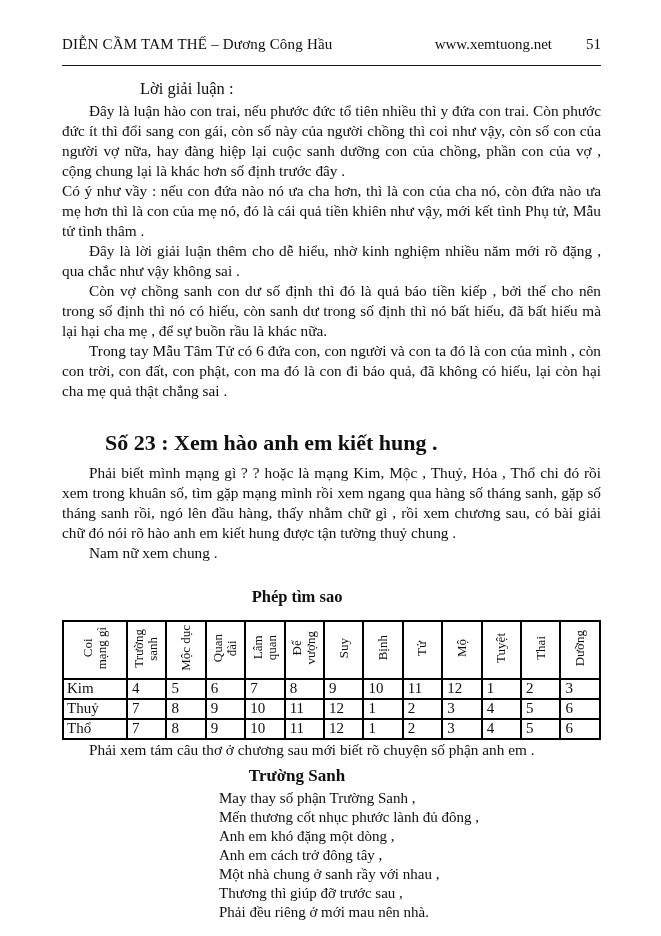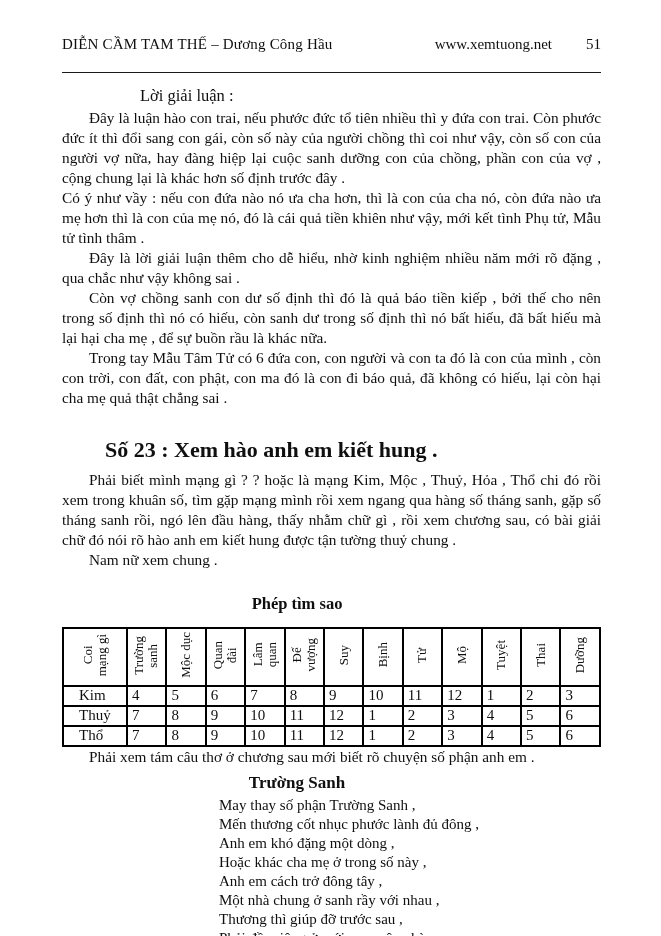--- a/index.html
+++ b/index.html
@@ -10,21 +10,21 @@
     color: #0f0f0f;
     font-family: "Liberation Serif", "DejaVu Serif", serif;
     overflow: hidden;
   }
   .page { width: 661px; height: 936px; padding: 36px 60px 0 62px; }
 
   
   .pg-header {
     display: flex; align-items: baseline;
     font-size: 15px;
-    padding-bottom: 19px;
+    padding-bottom: 12px;
     border-bottom: 1.5px solid #1a1a1a;
   }
   .pg-header .book-title { flex: 1 1 auto; letter-spacing: .2px; }
   .pg-header .website { margin-right: 34px; }
   .pg-header .page-num { }
 
   
   .sec1-heading { font-weight: normal; font-size: 16.5px; margin: 13px 0 2px 78px; }
   p.body {
     margin: 0; font-size: 15.3px; line-height: 20px;
@@ -47,21 +47,21 @@
   table.sao thead th { height: 58px; vertical-align: middle; text-align: center; padding: 3px 0; font-weight: normal; }
   table.sao th.col-first { width: 64px; }
   .vtext {
     display: inline-block;
     writing-mode: vertical-rl;
     transform: rotate(180deg);
     white-space: pre-line;
     font-size: 13px; line-height: 1.1;
   }
   table.sao td { height: 19px; font-size: 15px; text-align: left; padding: 0 0 1px 4px; }
-  table.sao td.rowlabel { padding-left: 15px; }
+  table.sao td.rowlabel { padding-left: 3px; }
 
   .note-line { margin-top: 5px; }
 
   
   .poem-head { font-weight: bold; font-size: 17px; margin-top: 6px; }
   .poem { margin: 3px 0 0 157px; font-size: 15px; line-height: 19px; }
   .poem .poem-line { white-space: nowrap; }
 </style>
 </head>
 <body>
@@ -162,20 +162,19 @@
   </table>
 
   <p class="body note-line">Phải xem tám câu thơ ở chương sau mới biết rõ chuyện số phận anh em .</p>
 
   <div class="center-block poem-head">Trường Sanh</div>
 
   <div class="poem">
       <div class="poem-line">May thay số phận Trường Sanh ,</div>
       <div class="poem-line">Mến thương cốt nhục phước lành đủ đông ,</div>
       <div class="poem-line">Anh em khó đặng một dòng ,</div>
-      <div class="poem-line">Hoặc khác cha mẹ ở trong số này ,</div>
       <div class="poem-line">Anh em cách trở đông tây ,</div>
       <div class="poem-line">Một nhà chung ở sanh rầy với nhau ,</div>
       <div class="poem-line">Thương thì giúp đỡ trước sau ,</div>
       <div class="poem-line">Phải đều riêng ở mới mau nên nhà.</div>
     </div>
 
 </div>
 
 </body></html>

